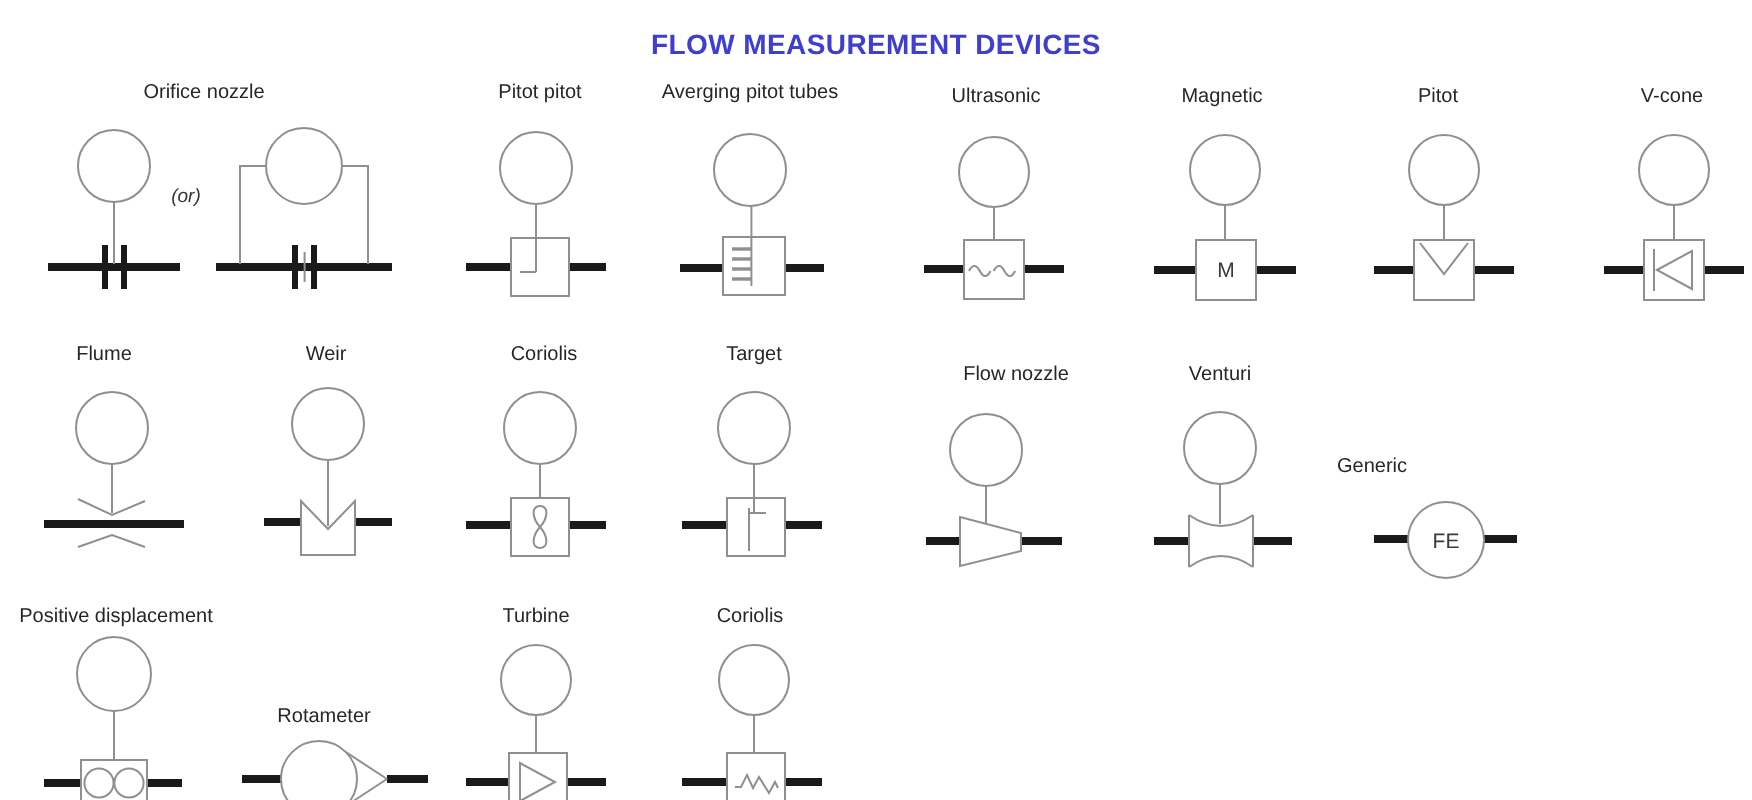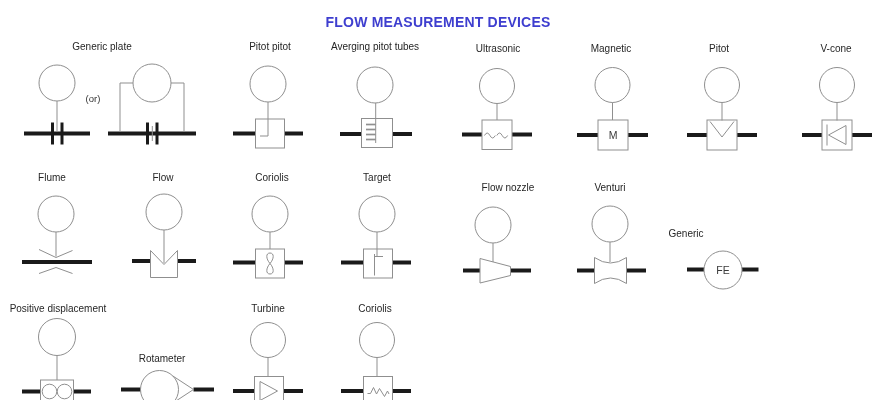--- a/index.html
+++ b/index.html
@@ -9,45 +9,45 @@
   }
   #title {
     position:absolute; left:438px; top:2px; transform:translateX(-50%);
     font-size:14px; font-weight:bold; letter-spacing:.2px; color:#3e3ecf;
     white-space:nowrap;
   }
   .lbl {
     position:absolute; transform:translateX(-50%);
     font-size:10px; color:#262626; white-space:nowrap; line-height:11px;
   }
-  .or-note { font-size:9.5px; color:#333; }
+  .or-note { font-style:italic; font-size:9.5px; color:#333; }
   svg#diagram { position:absolute; left:0; top:0; }
   .sym   { stroke:#8f8f8f; fill:none; stroke-width:1; }
   .sym2  { stroke:#8f8f8f; fill:none; stroke-width:1.7; }
   .pipe  { stroke:#1a1a1a; fill:none; stroke-width:4; }
   .flange{ stroke:#1a1a1a; fill:none; stroke-width:3; }
   .svgtxt{ fill:#3a3a3a; font-family:"Liberation Sans", sans-serif; font-size:10.5px; }
 </style>
 </head>
 <body>
 
 <div id="canvas">
 
   <div id="title">FLOW MEASUREMENT DEVICES</div>
 
-  <div class="lbl" style="left:102px;top:29px">Generic plate</div>
+  <div class="lbl" style="left:102px;top:29px">Orifice nozzle</div>
   <div class="lbl or-note" style="left:93px;top:81px">(or)</div>
   <div class="lbl" style="left:270px;top:29px">Pitot pitot</div>
   <div class="lbl" style="left:375px;top:29px">Averging pitot tubes</div>
   <div class="lbl" style="left:498px;top:31px">Ultrasonic</div>
   <div class="lbl" style="left:611px;top:31px">Magnetic</div>
   <div class="lbl" style="left:719px;top:31px">Pitot</div>
   <div class="lbl" style="left:836px;top:31px">V-cone</div>
   <div class="lbl" style="left:52px;top:160px">Flume</div>
-  <div class="lbl" style="left:163px;top:160px">Flow</div>
+  <div class="lbl" style="left:163px;top:160px">Weir</div>
   <div class="lbl" style="left:272px;top:160px">Coriolis</div>
   <div class="lbl" style="left:377px;top:160px">Target</div>
   <div class="lbl" style="left:508px;top:170px">Flow nozzle</div>
   <div class="lbl" style="left:610px;top:170px">Venturi</div>
   <div class="lbl" style="left:686px;top:216px">Generic</div>
   <div class="lbl" style="left:58px;top:291px">Positive displacement</div>
   <div class="lbl" style="left:162px;top:341px">Rotameter</div>
   <div class="lbl" style="left:268px;top:291px">Turbine</div>
   <div class="lbl" style="left:375px;top:291px">Coriolis</div>
 

